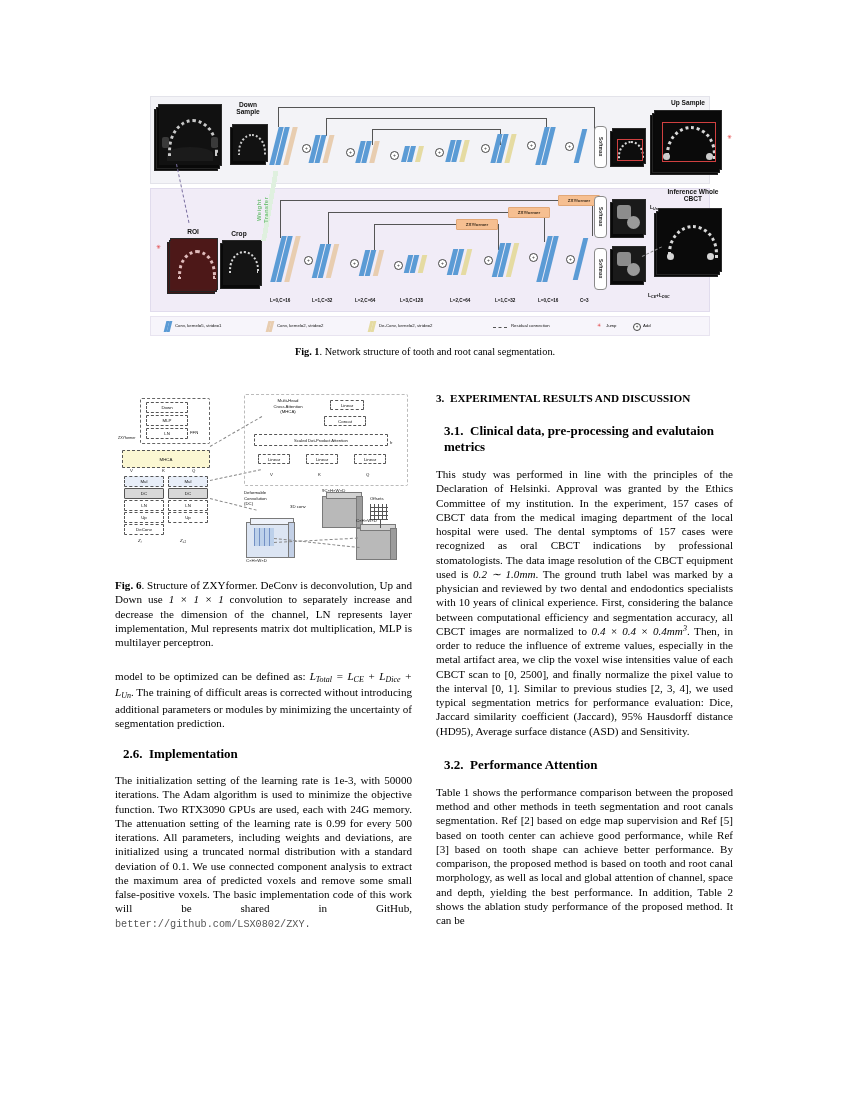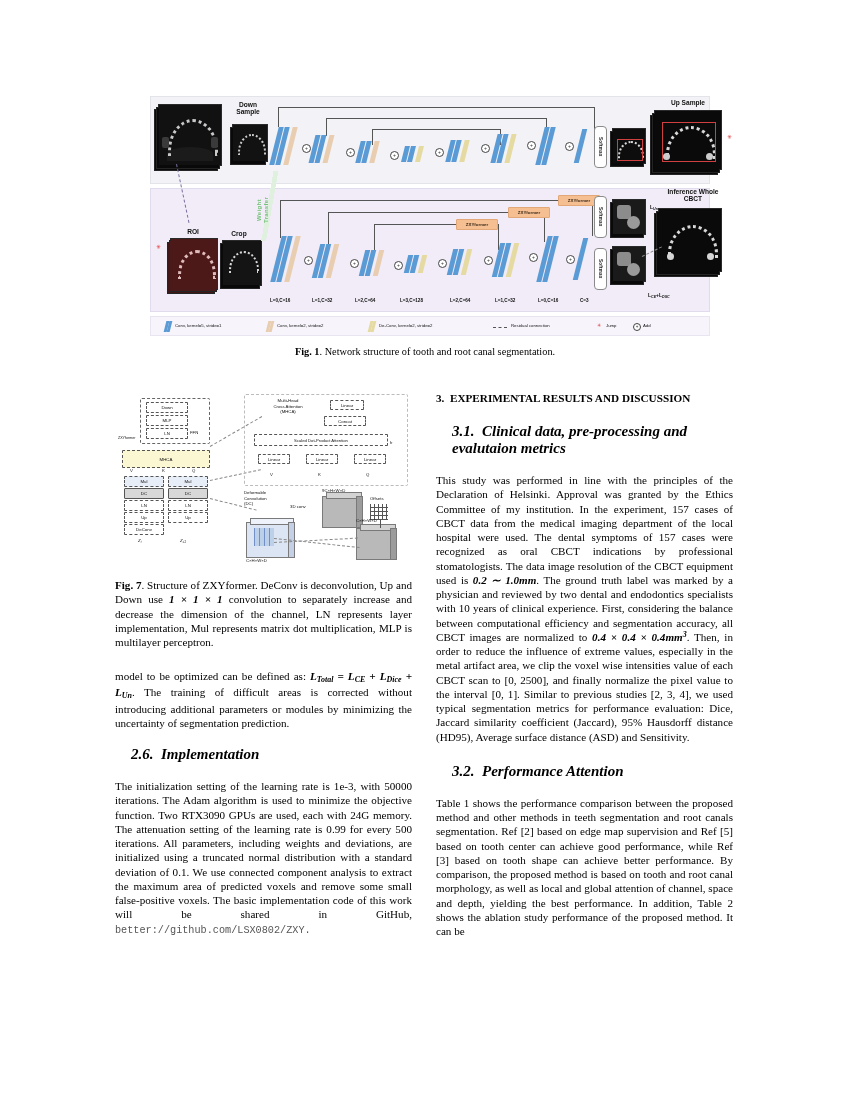--- a/index.html
+++ b/index.html
@@ -114,26 +114,25 @@
     font-size:11.1px;line-height:1.285;
     text-align:justify;text-justify:inter-word;
     font-family:"Liberation Serif",serif;
     hyphens:none;
   }
   h2.sec{
     font-size:11.2px;font-weight:bold;margin:0;
     font-family:"Liberation Serif",serif;
   }
   h3.sub{
-    font-size:15px;font-weight:bold;margin:16px;
+    font-size:13px;font-weight:bold;margin:8px;
     font-family:"Liberation Serif",serif;
-    font-style:italic;
   }
   .mono{font-family:"Liberation Mono",monospace;font-size:10.2px;}
-  .mi{font-style:italic;font-weight:bold;}
+  .mi{font-style:italic;}
   .sub-s{font-size:.72em;vertical-align:-.25em;font-style:italic;}
   .sup-s{font-size:.72em;vertical-align:.45em;}
 </style>
 </head>
 <body>
 
 <div class="page">
 
   <div id="fig1-wrap">
 
@@ -574,21 +573,21 @@
     <div class="f2cube side" style="left:272px;top:136px;width:5px;height:30px;"></div>
     <div class="f2lbl" style="left:238px;top:126px;"><span>C×H×W×D</span></div>
     <div class="f2line" style="left:262px;top:128px;width:1px;height:8px;"></div>
     <div class="f2dash" style="left:156px;top:146px;width:86px;transform:rotate(6deg);transform-origin:left;"></div>
     <div class="f2dash" style="left:156px;top:150px;width:84px;transform:rotate(-3deg);transform-origin:left;"></div>
   </div>
 
   <div class="col" id="colL" style="top:578px;">
 
     <p class="body" style="margin-bottom:20px;">
-      <b>Fig. 7</b><span>. Structure of ZXYformer. DeConv is deconvolution, Up and Down use </span><span class="mi">1 × 1 × 1</span><span> convolution to separately increase and decrease the dimension of the channel, LN represents layer implementation, Mul represents matrix dot multiplication, MLP is multilayer perceptron.</span>
+      <b>Fig. 6</b><span>. Structure of ZXYformer. DeConv is deconvolution, Up and Down use </span><span class="mi">1 × 1 × 1</span><span> convolution to separately increase and decrease the dimension of the channel, LN represents layer implementation, Mul represents matrix dot multiplication, MLP is multilayer perceptron.</span>
     </p>
 
     <p class="body" style="margin-top:20px;">
       <span>model to be optimized can be defined as: </span><span class="mi"><span>L</span><span class="sub-s">Total</span><span> = L</span><span class="sub-s">CE</span><span> + L</span><span class="sub-s">Dice</span><span> + L</span><span class="sub-s">Un</span></span><span>. The training of difficult areas is corrected without introducing additional parameters or modules by minimizing the uncertainty of segmentation prediction.</span>
     </p>
 
     <h3 class="sub" style="margin-top:16px;">
       <span>2.6.</span>&nbsp;&nbsp;<span>Implementation</span>
     </h3>
 

